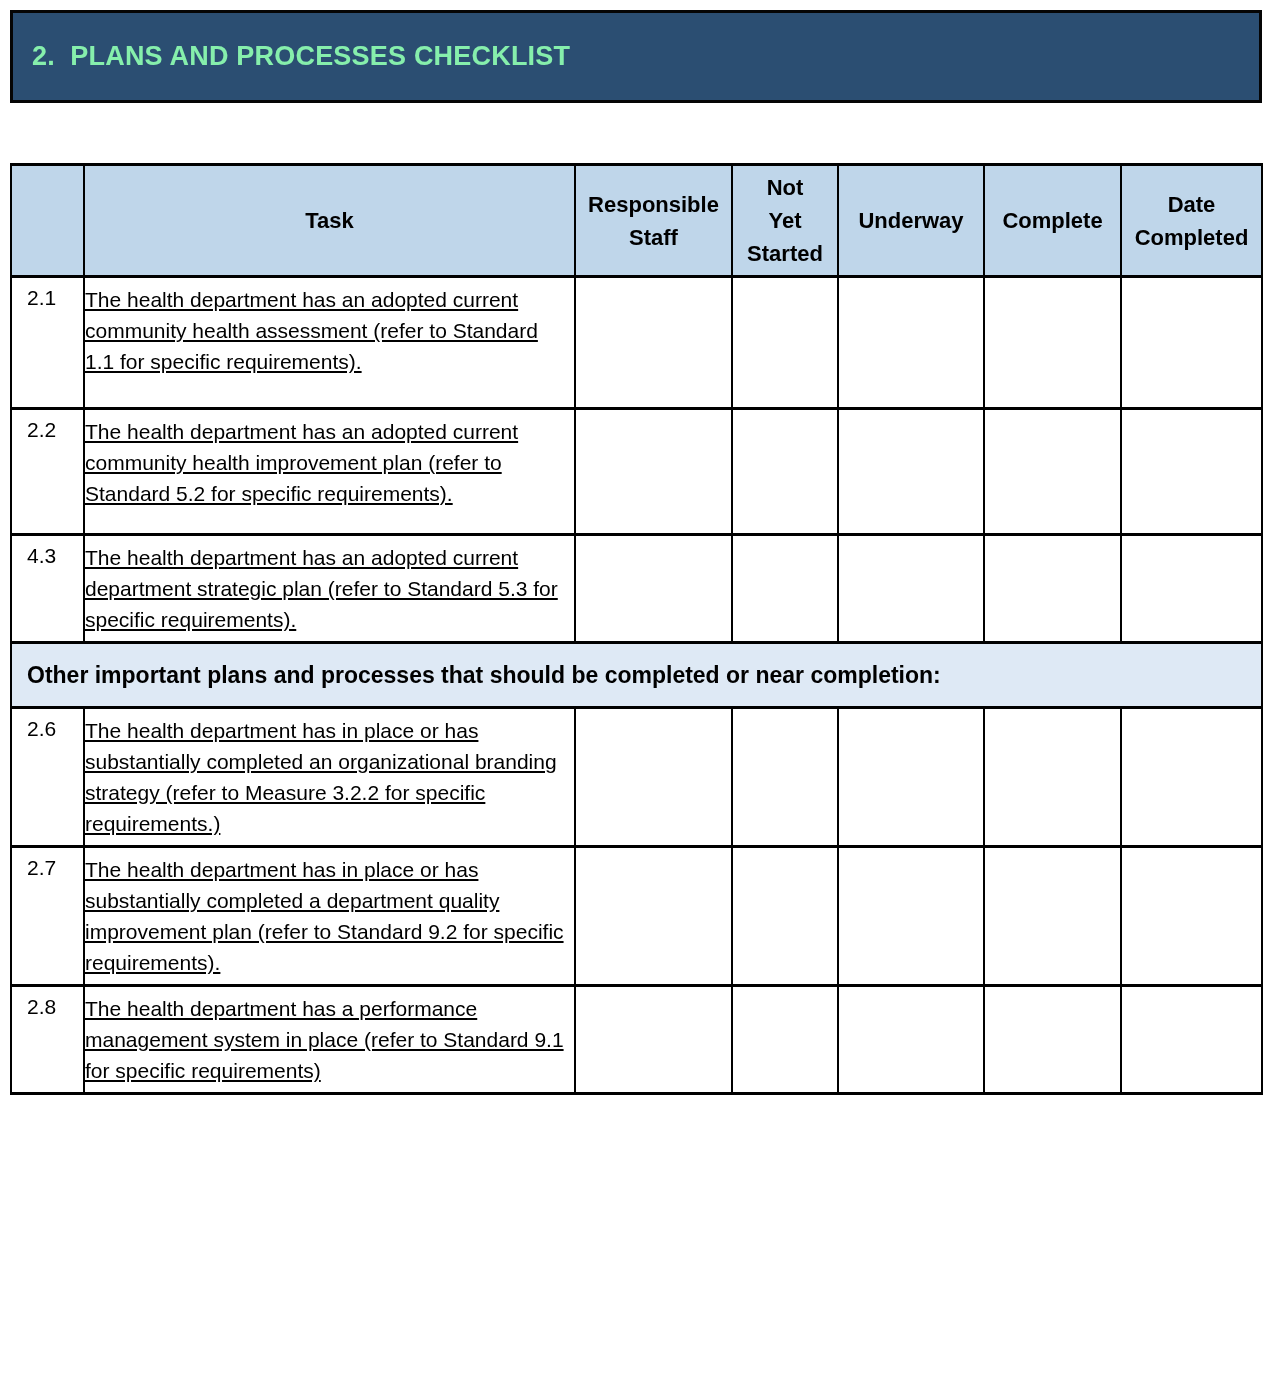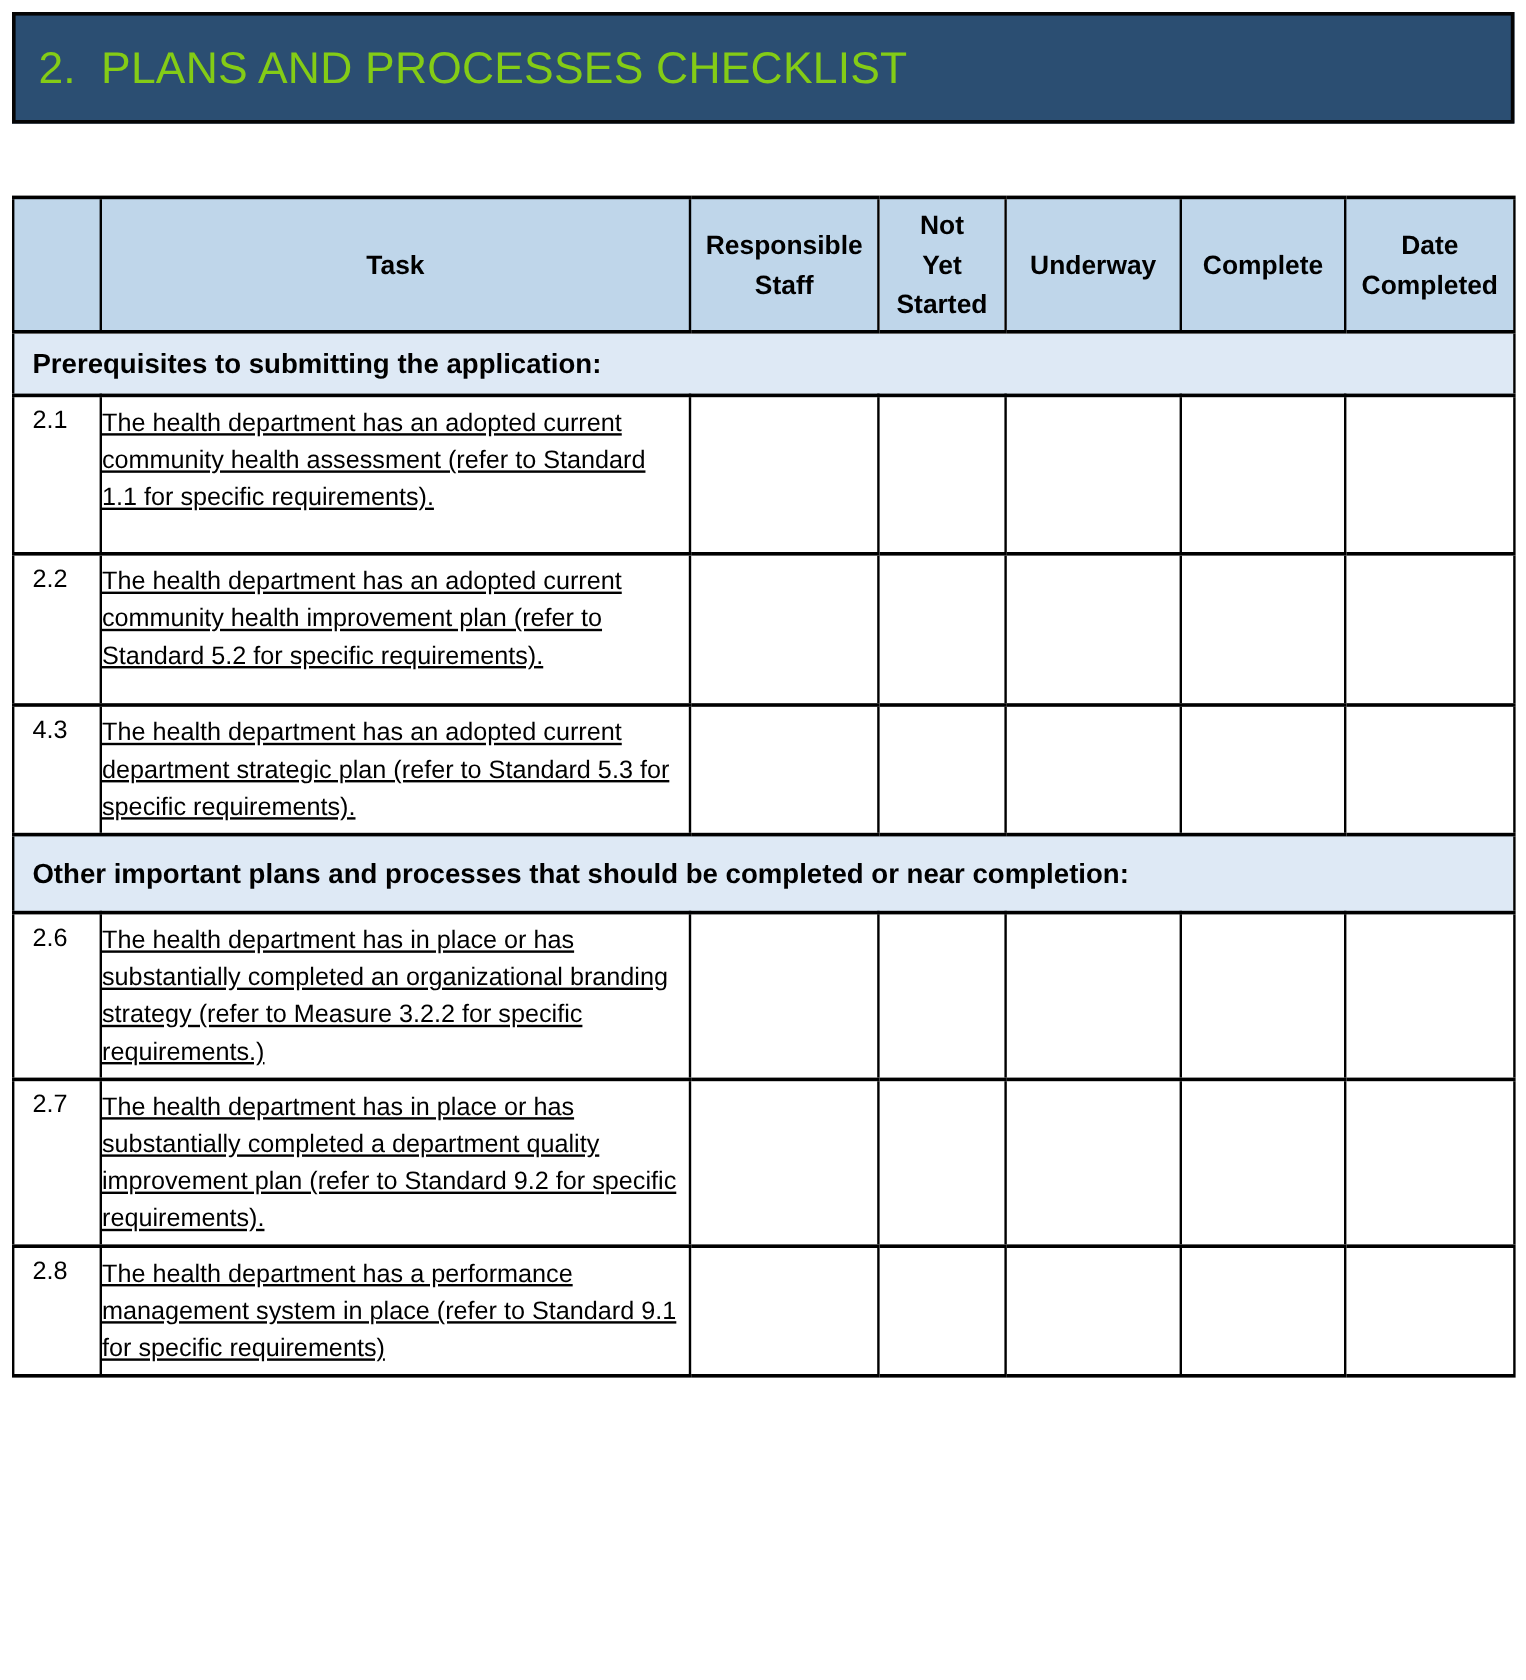--- a/index.html
+++ b/index.html
@@ -14,23 +14,23 @@
   
   .titlebar {
     position: absolute; left: 10px; top: 10px;
     width: 1252px; height: 93px;
     background: #2B4E72;
     border: 3px solid #050505;
     display: flex; align-items: center;
     padding-left: 19px;
   }
   .titlebar .title-text {
-    color: #84cc16;
-    font-size: 37px;
-    font-weight: normal;
+    color: #86efac;
+    font-size: 27px;
+    font-weight: bold;
     white-space: pre;
     letter-spacing: 0.2px;
     margin: 0;
   }
   
   table.checklist {
     position: absolute; left: 10px; top: 163px;
     width: 1251px;
     border-collapse: collapse;
     table-layout: fixed;
@@ -101,23 +101,20 @@
       <th>Not
 Yet
 Started</th>
       <th>Underway</th>
       <th>Complete</th>
       <th>Date
 Completed</th>
     </tr>
   </thead>
   <tbody>
-    <tr class="section-row" style="height:53px">
-      <td colspan="7">Prerequisites to submitting the application:</td>
-    </tr>
 
     <tr style="height:132px">
       <td class="num-cell">2.1</td>
       <td class="task-cell">The health department has an adopted current community health assessment (refer to Standard 1.1 for specific requirements).</td>
       <td class="blank-cell"></td>
       <td class="blank-cell"></td>
       <td class="blank-cell"></td>
       <td class="blank-cell"></td>
       <td class="blank-cell"></td>
     </tr>

